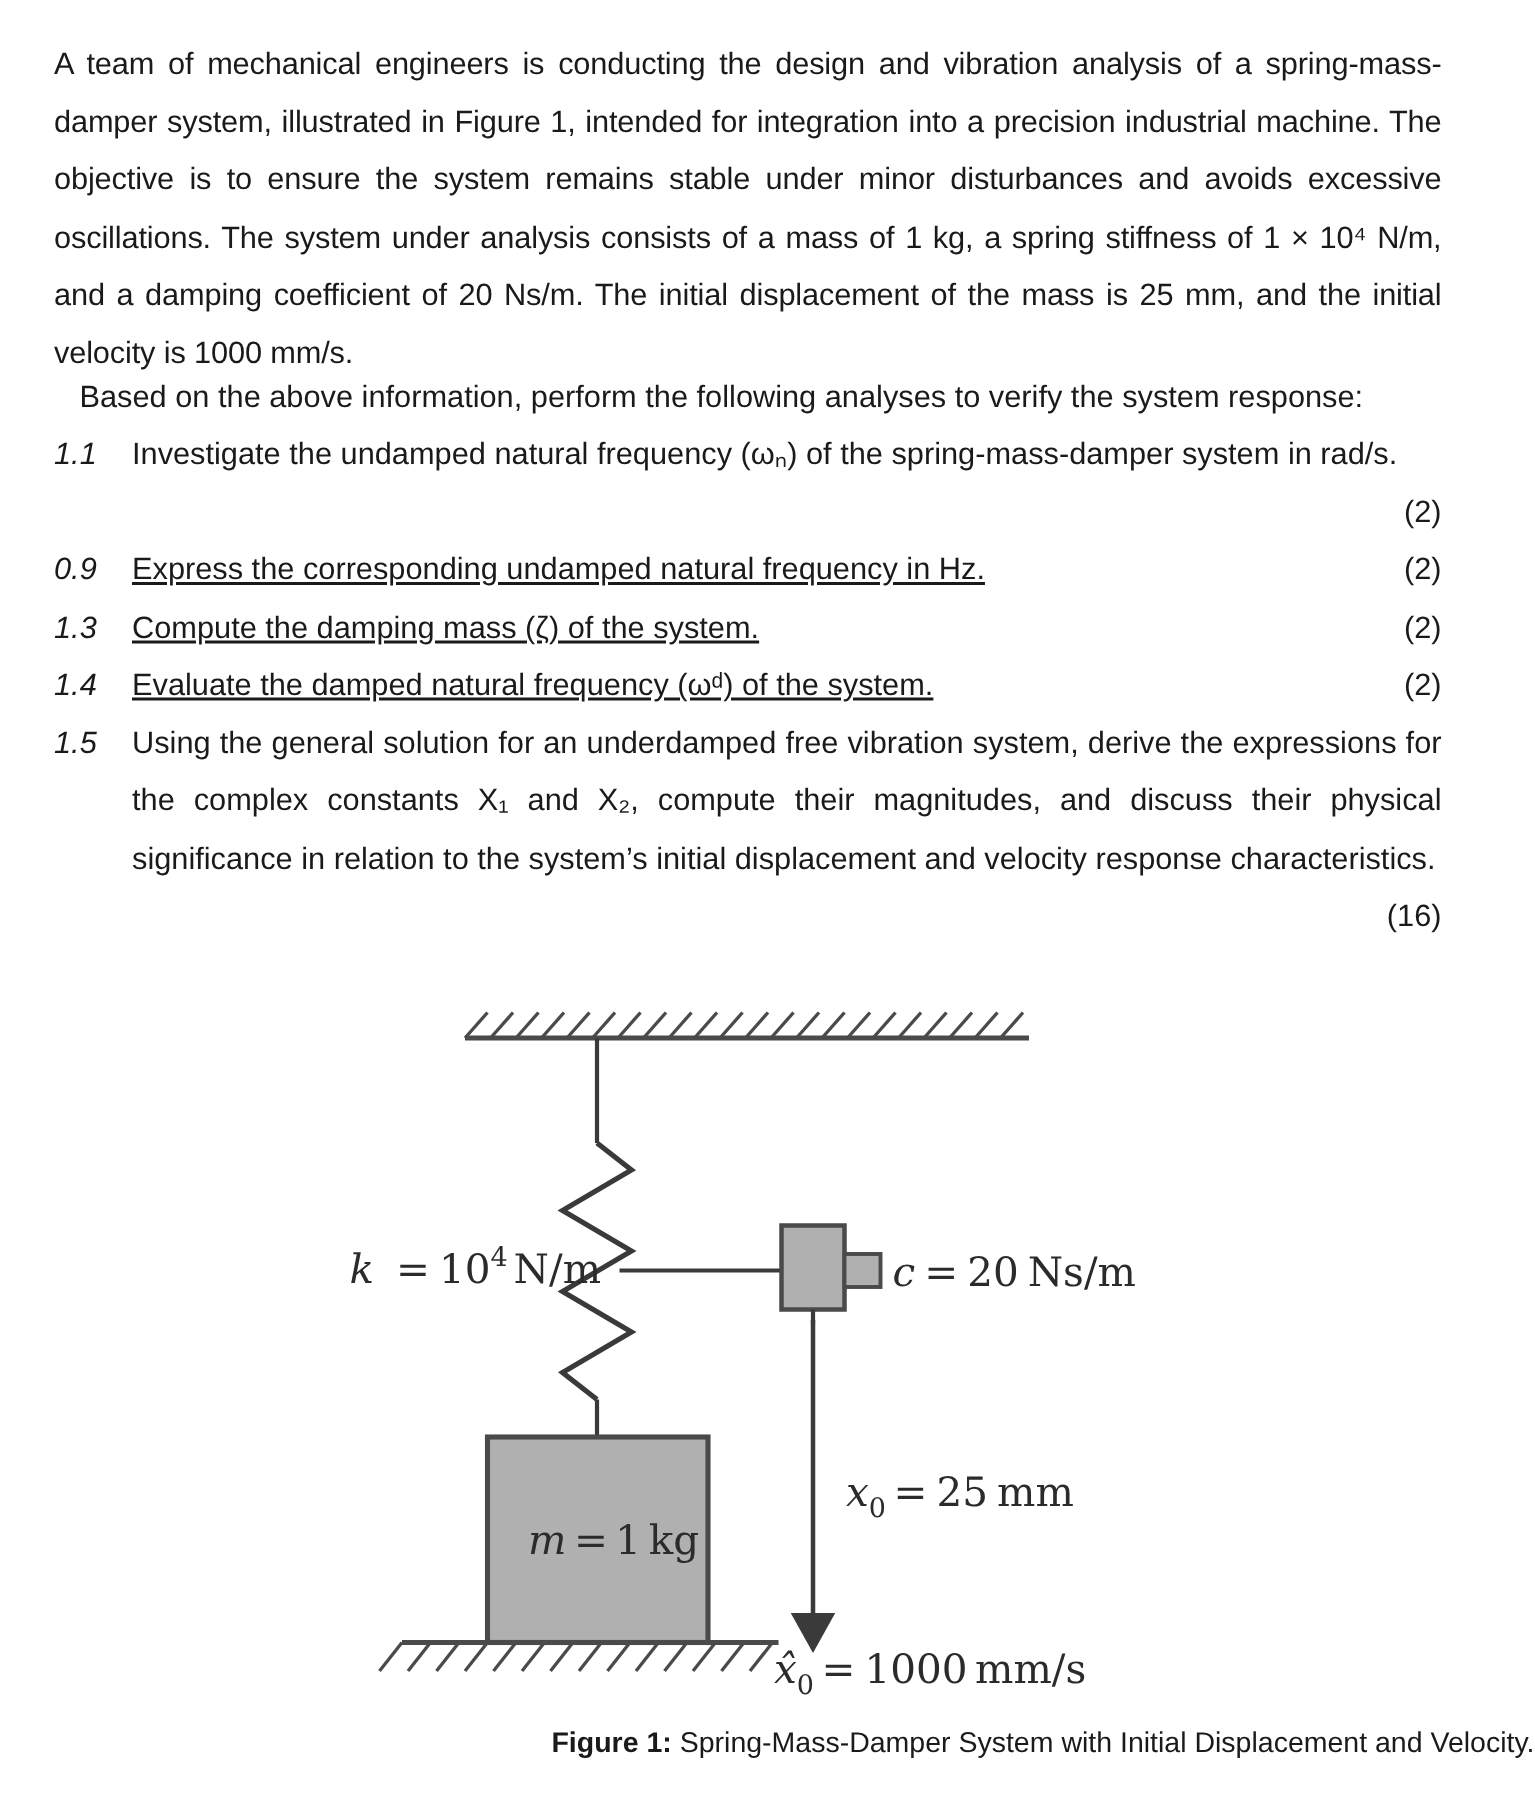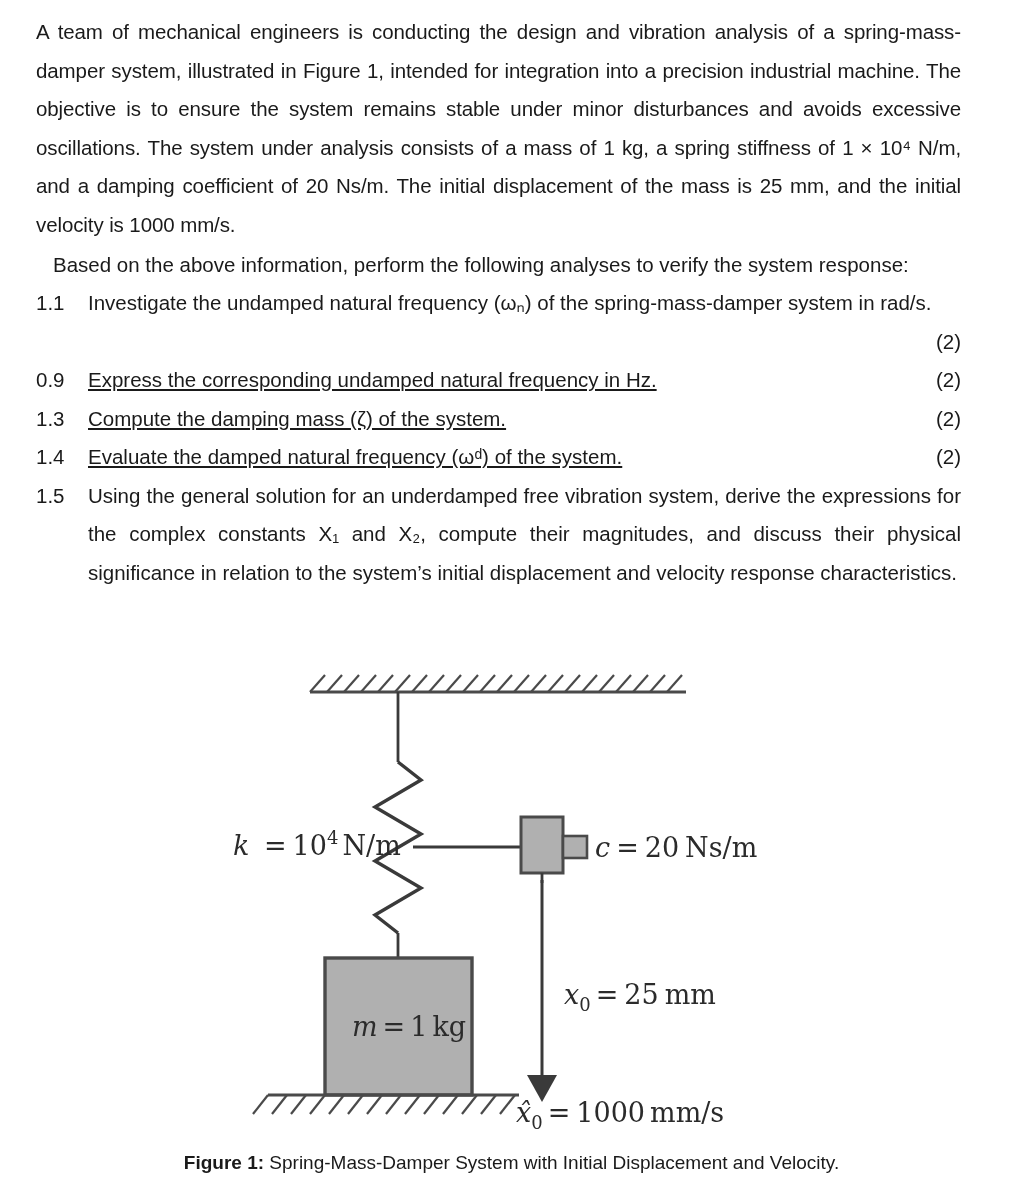--- a/index.html
+++ b/index.html
@@ -20,21 +20,21 @@
     position: absolute;
     left: 0; top: 0;
     width: 1023px;
     height: 1200px;
   }
 
   
   .prose {
     position: absolute;
     left: 36px;
-    top: 13px;
+    top: 24px;
     width: 925px;
     font-size: 20.5px;
     line-height: 38.5px;
     text-align: justify;
     text-justify: inter-word;
     letter-spacing: -0.1px;
   }
   .prose p { margin: 0; }
 
   .based {
@@ -60,20 +60,21 @@
     align-items: flex-start;
     font-size: 20.5px;
     line-height: 38.5px;
     margin-bottom: 0px;
   }
   .item-num {
     flex: 0 0 52px;
     width: 52px;
     font-size: 20.5px;
     line-height: 38.5px;
+    font-style: italic;
   }
   .item-body {
     flex: 1 1 auto;
     position: relative;
   }
   .item-text {
     display: block;
     text-align: justify;
     text-justify: inter-word;
     padding-right: 0px;
@@ -102,21 +103,21 @@
     width: 814px;
     height: 500px;
   }
   #figure svg { display: block; }
 
   .caption {
     position: absolute;
     left: 0;
     top: 1150px;
     width: 1023px;
-    text-align: center;
+    text-align: right;
     font-size: 19px;
     line-height: 26px;
   }
   .caption .cap-label {
     font-weight: bold;
   }
 </style>
 </head>
 <body>
 
@@ -159,20 +160,21 @@
       <div class="item-body">
         <span class="item-text nojust">Evaluate the damped natural frequency (ωᵈ) of the system.</span>
         <span class="marks-inline">(2)</span>
       </div>
     </div>
 
     <div class="item">
       <div class="item-num">1.5</div>
       <div class="item-body">
         <span class="item-text">Using the general solution for an underdamped free vibration system, derive the expressions for the complex constants X₁ and X₂, compute their magnitudes, and discuss their physical significance in relation to the system’s initial displacement and velocity response characteristics.</span>
+        <span class="marks-below">(16)</span>
       </div>
     </div>
 
   </div>
 
   <div id="figure">
     <svg width="1023" height="500" viewBox="0 0 1023 500" xmlns="http://www.w3.org/2000/svg">
       <defs>
         <marker id="arrowhead" markerWidth="9" markerHeight="10" refX="1" refY="5" orient="auto" markerUnits="strokeWidth">
           <polygon points="0,0 9,5 0,10" fill="#3a3a3a"></polygon>

